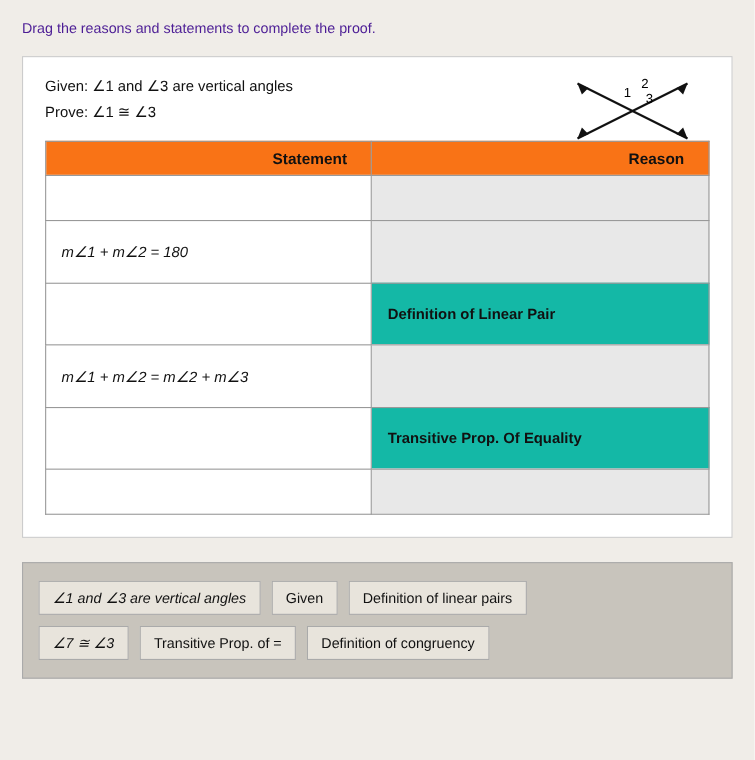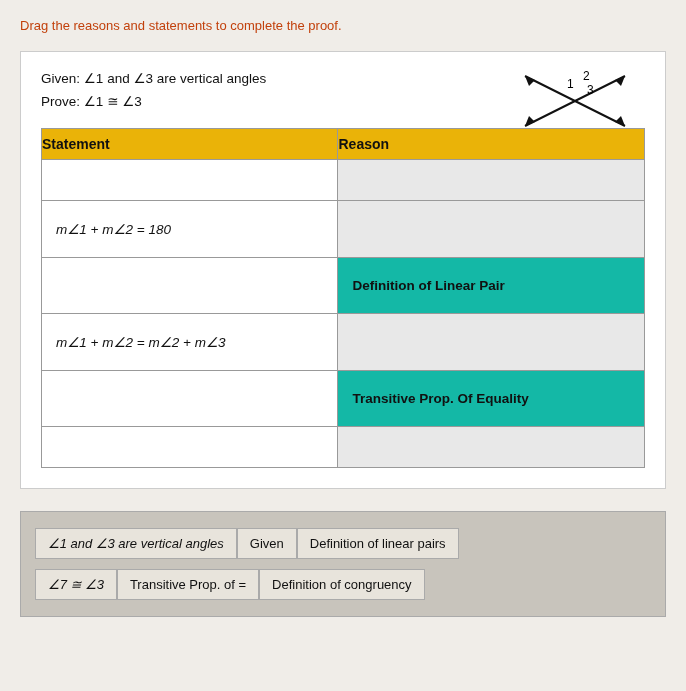--- a/index.html
+++ b/index.html
@@ -9,21 +9,21 @@
       width: 686px;
       min-height: 691px;
       padding: 18px 20px;
       font-size: 14px;
       color: #111;
     }
 
     .instruction {
       font-size: 13px;
       margin-bottom: 18px;
-      color: #c2410c;
+      color: #4c1d95;
     }
 
     .proof-container {
       background: white;
       border: 1px solid #ccc;
       padding: 16px 20px 20px 20px;
       margin-bottom: 22px;
       position: relative;
     }
 
@@ -41,24 +41,24 @@
       height: 70px;
     }
 
     .proof-table {
       width: 100%;
       border-collapse: collapse;
       font-size: 13.5px;
     }
 
     .proof-table th {
-      background: #eab308;
+      background: #f97316;
       border: 1px solid #999;
-      padding: 7px 0;
-      text-align: left;
+      padding: 7px 22px;
+      text-align: right;
       font-weight: bold;
       font-size: 14px;
     }
 
     .proof-table td {
       border: 1px solid #999;
       padding: 20px 14px;
       min-height: 36px;
       height: 38px;
       background: white;
@@ -86,20 +86,21 @@
       background: #c8c4bc;
       border: 1px solid #aaa;
       padding: 16px 14px;
       display: flex;
       flex-direction: column;
       gap: 10px;
     }
 
     .drag-row {
       display: flex;
+      gap: 10px;
       align-items: center;
     }
 
     .drag-item {
       background: #e8e4dc;
       border: 1px solid #aaa;
       padding: 7px 12px;
       font-size: 13px;
       cursor: grab;
       white-space: nowrap;

